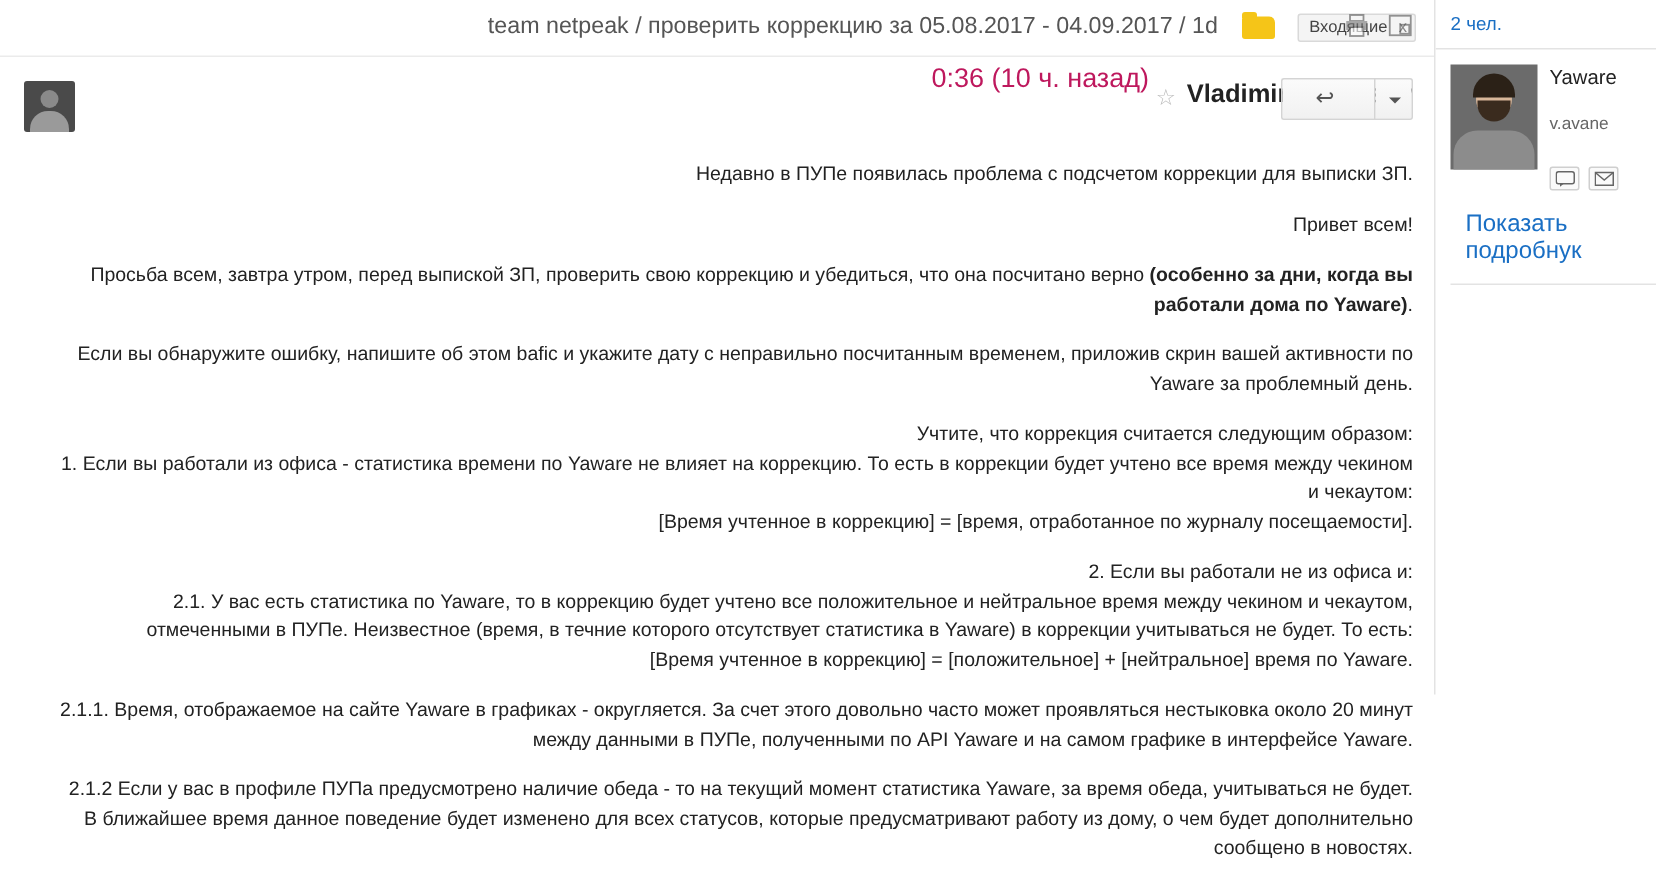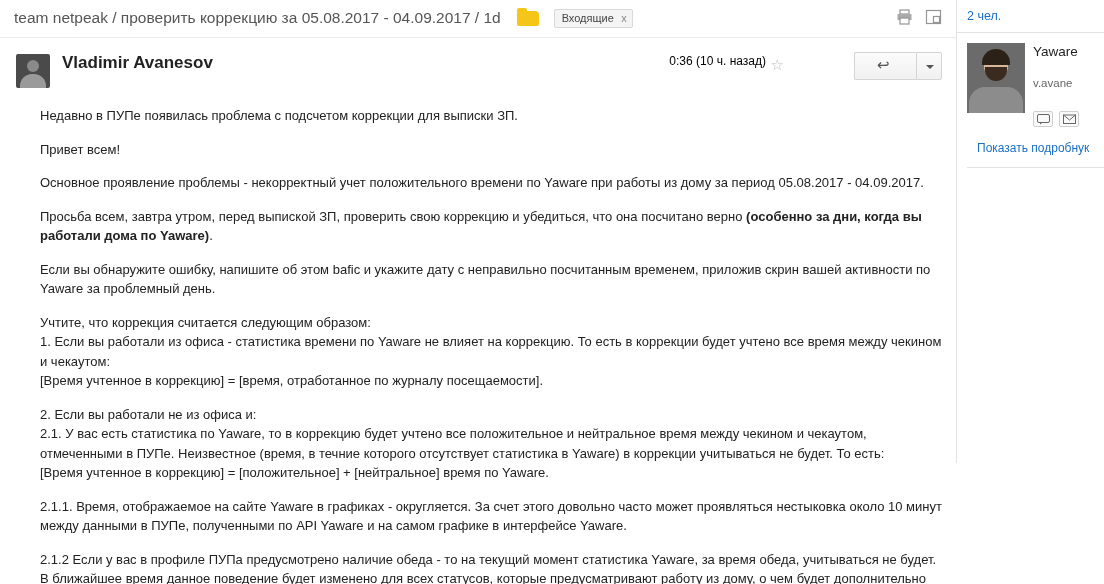--- a/index.html
+++ b/index.html
@@ -19,20 +19,21 @@
     height: 584px;
     display: flex;
   }
   
   .mail-col {
     width: 956px;
     height: 584px;
     position: relative;
     background: #ffffff;
     overflow: hidden;
+    text-align: right;
   }
   .subject-bar {
     position: relative;
     height: 38px;
     padding: 8px 12px 0 14px;
     border-bottom: 1px solid #ebebeb;
   }
   .subject-text {
     font-size: 15.5px;
     color: #555555;
@@ -147,23 +148,23 @@
     content: "";
     position: absolute;
     left: 5px; top: 5px;
     border-left: 4px solid transparent;
     border-right: 4px solid transparent;
     border-top: 4px solid #666;
   }
   .msg-date {
     position: absolute;
     right: 190px;
-    top: 16px;
-    font-size: 12px;
-    color: #000000;
+    top: 4px;
+    font-size: 18px;
+    color: #be185d;
     white-space: nowrap;
   }
   .star {
     position: absolute;
     right: 172px;
     top: 18px;
     font-size: 15px;
     color: #bbbbbb;
   }
   .reply-group {
@@ -297,21 +298,21 @@
     border: 1px solid #cfcfcf;
     border-radius: 2px;
     background: #fafafa;
     position: relative;
   }
   .mini-btn svg { position: absolute; left: 3px; top: 2px; }
   .details-link {
     display: block;
     margin: 14px 0 0 10px;
     color: #1a6fc4;
-    font-size: 12px;
+    font-size: 16px;
     text-decoration: none;
   }
   .details-sep {
     border-bottom: 1px solid #e3e3e3;
     margin-top: 12px;
   }
 </style>
 </head>
 <body>
 
@@ -354,30 +355,29 @@
       <div class="star">☆</div>
       <div class="reply-group">
         <div class="reply-btn"></div>
         <div class="reply-more"></div>
       </div>
     </div>
 
     <div class="body-wrap">
       <p class="para">Недавно в ПУПе появилась проблема с подсчетом коррекции для выписки ЗП.</p>
       <p class="para">Привет всем!</p>
-      <p class="para">Основное проявление проблемы - некорректный учет положительного времени по Yaware при работы из дому за период 05.08.2017 - 04.09.2017.</p>
       <p class="para"><span>Просьба всем, завтра утром, перед выпиской ЗП, проверить свою коррекцию и убедиться, что она посчитано верно </span><b>(особенно за дни, когда вы работали дома по Yaware)</b><span>.</span></p>
       <p class="para">Если вы обнаружите ошибку, напишите об этом bafic и укажите дату с неправильно посчитанным временем, приложив скрин вашей активности по Yaware за проблемный день.</p>
       <p class="para">Учтите, что коррекция считается следующим образом:
 1. Если вы работали из офиса - статистика времени по Yaware не влияет на коррекцию. То есть в коррекции будет учтено все время между чекином и чекаутом:
 [Время учтенное в коррекцию] = [время, отработанное по журналу посещаемости].</p>
       <p class="para">2. Если вы работали не из офиса и:
 2.1. У вас есть статистика по Yaware, то в коррекцию будет учтено все положительное и нейтральное время между чекином и чекаутом, отмеченными в ПУПе. Неизвестное (время, в течние которого отсутствует статистика в Yaware) в коррекции учитываться не будет. То есть:
 [Время учтенное в коррекцию] = [положительное] + [нейтральное] время по Yaware.</p>
-      <p class="para">2.1.1. Время, отображаемое на сайте Yaware в графиках - округляется. За счет этого довольно часто может проявляться нестыковка около 10 минут между данными в ПУПе, полученными по API Yaware и на самом графике в интерфейсе Yaware.</p>
+      <p class="para">2.1.1. Время, отображаемое на сайте Yaware в графиках - округляется. За счет этого довольно часто может проявляться нестыковка около 20 минут между данными в ПУПе, полученными по API Yaware и на самом графике в интерфейсе Yaware.</p>
       <p class="para">2.1.2 Если у вас в профиле ПУПа предусмотрено наличие обеда - то на текущий момент статистика Yaware, за время обеда, учитываться не будет. В ближайшее время данное поведение будет изменено для всех статусов, которые предусматривают работу из дому, о чем будет дополнительно сообщено в новостях.</p>
 
     </div>
   </div>
 
   <div class="right-col">
     <a class="people-link" href="#">2 чел.</a>
     <div class="people-sep"></div>
 
     <div class="contact">

